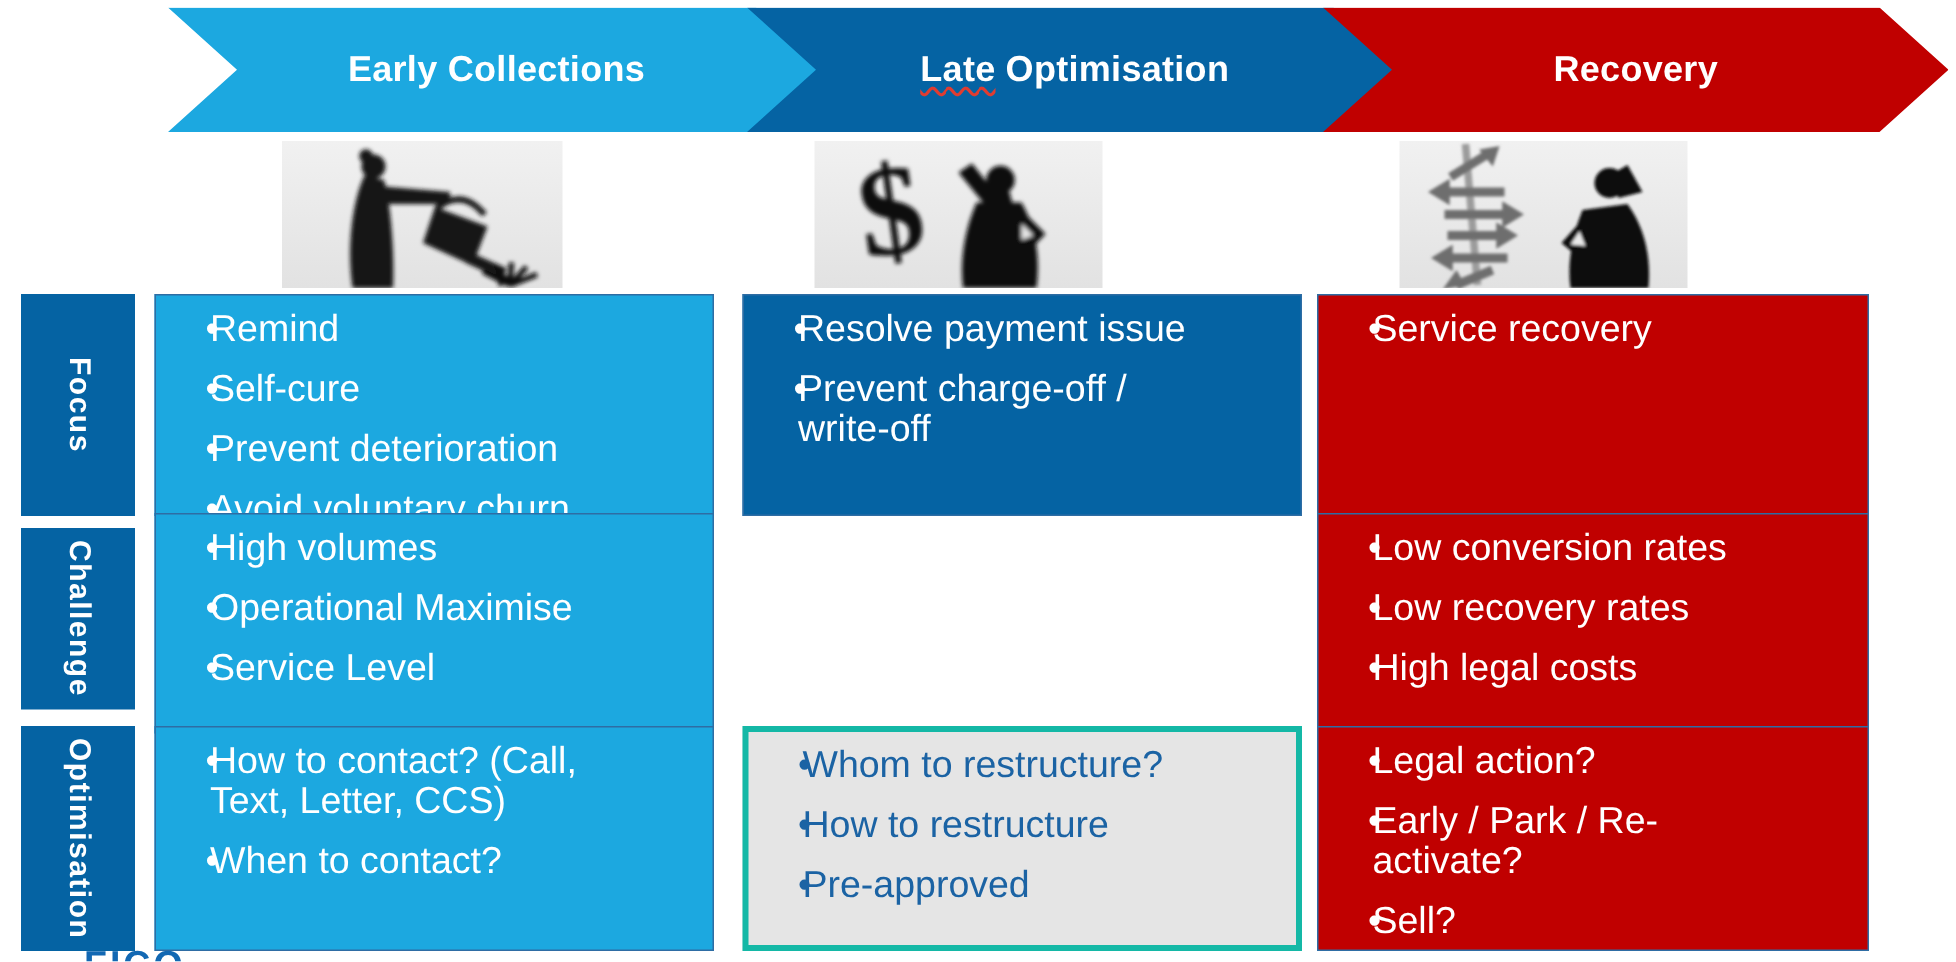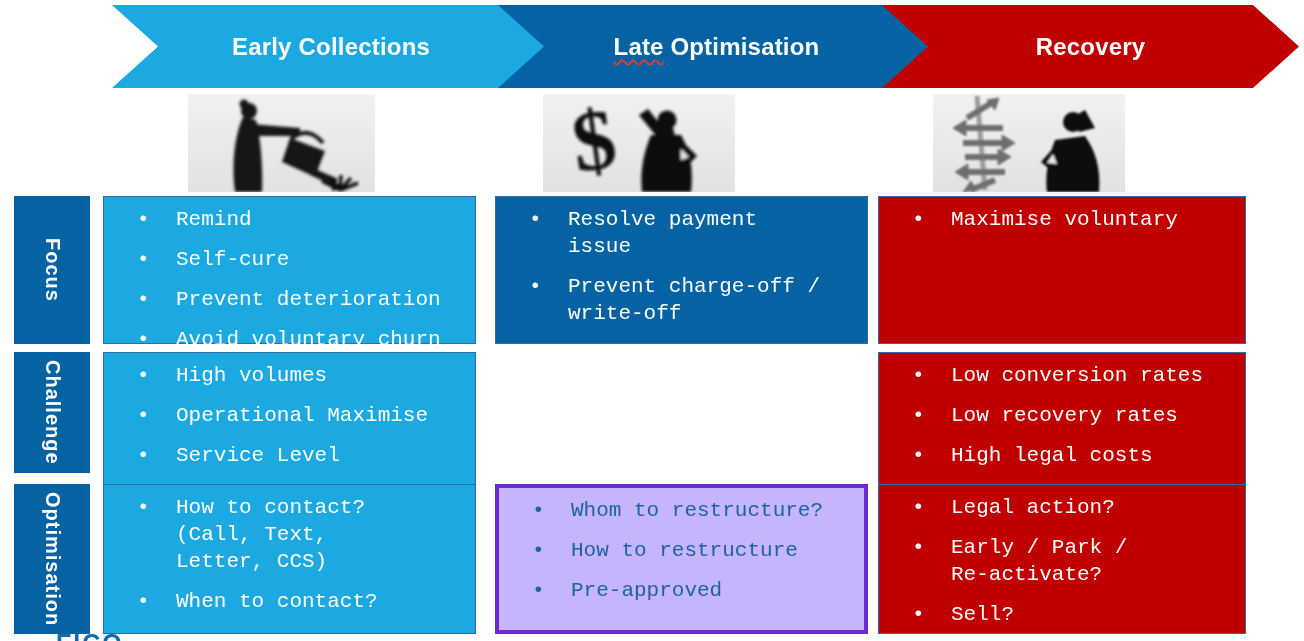--- a/index.html
+++ b/index.html
@@ -37,31 +37,31 @@
   }
   .vtext{writing-mode:vertical-rl;letter-spacing:1px;}
   #label-focus{top:196px;height:148px;}
   #label-challenge{top:352px;height:121px;}
   #label-optimisation{top:484px;height:150px;}
   
   .cell{position:absolute;box-sizing:border-box;border:1px solid #2E6DA4;}
   .cell.cyan{background:#1CA8E0;}
   .cell.blue{background:#0563A3;}
   .cell.red{background:#C00000;}
-  .cell.white{background:#c4b5fd;border:4px solid #6d28d9;}
+  .cell.white{background:#e5e5e5;border:4px solid #14b8a6;}
   .c1{left:103px;width:373px;}
   .c2{left:495px;width:373px;}
   .c3{left:878px;width:368px;}
   .r1{top:196px;height:148px;}
-  .r2{top:352px;height:147px;}
+  .r2{top:342px;height:147px;}
   .r3{top:484px;height:150px;}
   ul.bullets{list-style:none;margin:0;padding:9px 14px 0 0;}
   ul.bullets li{
-    position:relative;padding-left:72px;margin-bottom:13px;
-    font-size:21px;line-height:27px;color:#fff;font-family:Liberation Mono, monospace;
+    position:relative;padding-left:36px;margin-bottom:13px;
+    font-size:25px;line-height:27px;color:#fff;
   }
   ul.bullets li::before{content:"\2022";position:absolute;left:33px;}
   .cell.white ul.bullets li{color:#1B63A4;}
   #cell-focus-late li{max-width:262px;}
   #cell-opt-early li{max-width:250px;}
   #cell-opt-recovery li{max-width:205px;}
   
   #fico-logo{
     position:absolute;left:56px;top:629px;color:#1268B3;
     font-weight:bold;font-size:25px;letter-spacing:2px;
@@ -185,21 +185,21 @@
       </ul>
   </div>
   <div class="cell blue c2 r1" id="cell-focus-late">
     <ul class="bullets">
         <li>Resolve payment issue</li>
         <li>Prevent charge-off / write-off</li>
       </ul>
   </div>
   <div class="cell red c3 r1" id="cell-focus-recovery">
     <ul class="bullets">
-        <li>Maximise voluntary</li>
+        <li>Service recovery</li>
       </ul>
   </div>
 
   <div class="cell cyan c1 r2" id="cell-challenge-early">
     <ul class="bullets">
         <li>High volumes</li>
         <li>Operational Maximise</li>
         <li>Service Level</li>
       </ul>
   </div>

